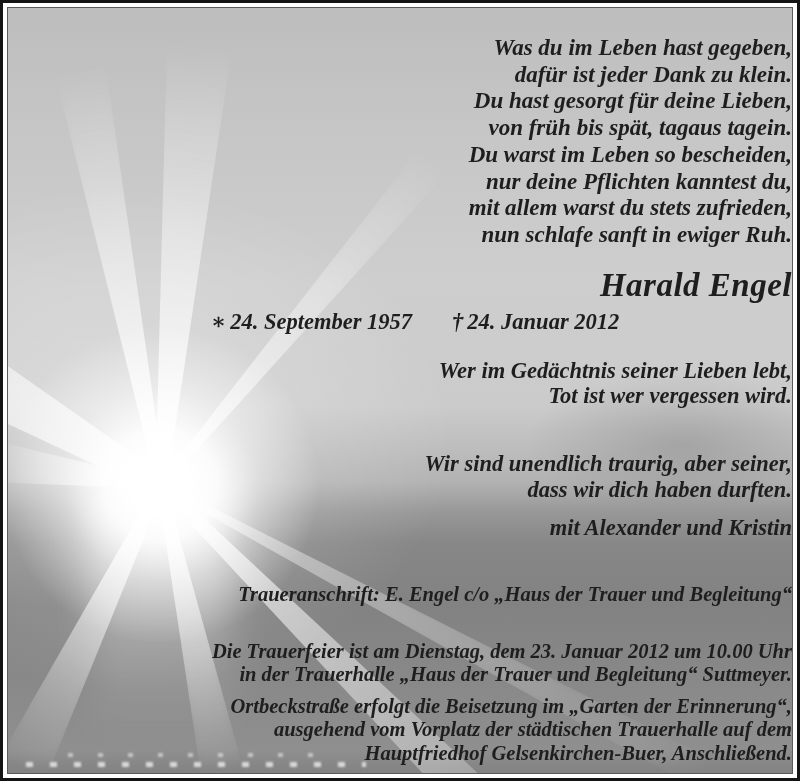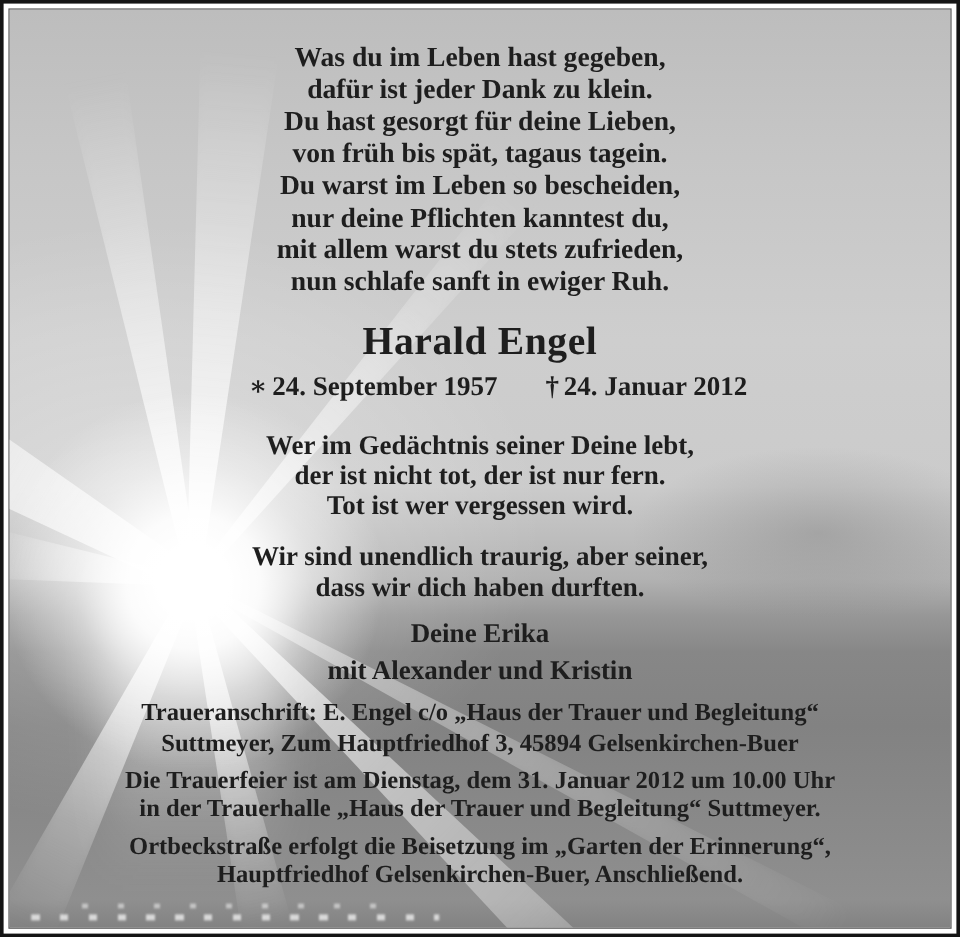--- a/index.html
+++ b/index.html
@@ -70,23 +70,23 @@
     position:absolute; left:60px; bottom:16px; width:260px; height:4px;
     background:repeating-linear-gradient(90deg,
       rgba(255,255,255,0.7) 0 5px, rgba(255,255,255,0) 5px 30px);
     filter:blur(1px); opacity:.7; pointer-events:none;
   }
 
   
   .content {
     position:absolute; inset:0; z-index:5;
     font-family:"Liberation Serif","DejaVu Serif",serif;
-    font-weight:bold;
+    font-style:italic; font-weight:bold;
     color:#1e1e1e;
-    text-align:center;
+    text-align:right;
   }
   .block { position:absolute; left:0; right:0; }
   .verse1   { top:27px;  font-size:23px;   line-height:26.7px; }
   .name     { top:259px; font-size:33px;   line-height:36px; letter-spacing:.5px; }
   .dates    { top:301px; font-size:22.5px; line-height:26px;
               display:flex; justify-content:center; gap:40px;margin-left:30px; }
   .dates .sym { padding-right:4px; }
   .verse2   { top:351px; font-size:22.5px; line-height:24.8px; }
   .thanks   { top:443px; font-size:22.5px; line-height:26px; }
   .mourners { top:505px; font-size:22.5px; line-height:30.5px; }
@@ -128,45 +128,43 @@
       </div>
 
       <div class="block name">Harald Engel</div>
 
       <div class="block dates">
         <span><span class="sym">∗</span><span>24. September 1957</span></span>
         <span><span class="sym">†</span><span>24. Januar 2012</span></span>
       </div>
 
       <div class="block verse2">
-        <div>Wer im Gedächtnis seiner Deine lebt,</div>
-        <div>der ist nicht tot, der ist nur fern.</div>
+        <div>Wer im Gedächtnis seiner Lieben lebt,</div>
         <div>Tot ist wer vergessen wird.</div>
       </div>
 
       <div class="block thanks">
         <div>Wir sind unendlich traurig, aber seiner,</div>
         <div>dass wir dich haben durften.</div>
       </div>
 
       <div class="block mourners">
-        <div>Deine Erika</div>
         <div>mit Alexander und Kristin</div>
       </div>
 
       <div class="block address">
         <div>Traueranschrift: E. Engel c/o „Haus der Trauer und Begleitung“</div>
-        <div>Suttmeyer, Zum Hauptfriedhof 3, 45894 Gelsenkirchen-Buer</div>
       </div>
 
       <div class="block service">
-        <div>Die Trauerfeier ist am Dienstag, dem 31. Januar 2012 um 10.00 Uhr</div>
+        <div>Die Trauerfeier ist am Dienstag, dem 23. Januar 2012 um 10.00 Uhr</div>
         <div>in der Trauerhalle „Haus der Trauer und Begleitung“ Suttmeyer.</div>
       </div>
 
       <div class="block burial">
         <div>Ortbeckstraße erfolgt die Beisetzung im „Garten der Erinnerung“,</div>
+        <div>ausgehend vom Vorplatz der städtischen Trauerhalle auf dem</div>
         <div>Hauptfriedhof Gelsenkirchen-Buer, Anschließend.</div>
       </div>
 
     </div>
   </div>
 </div>
 
 </body></html>

